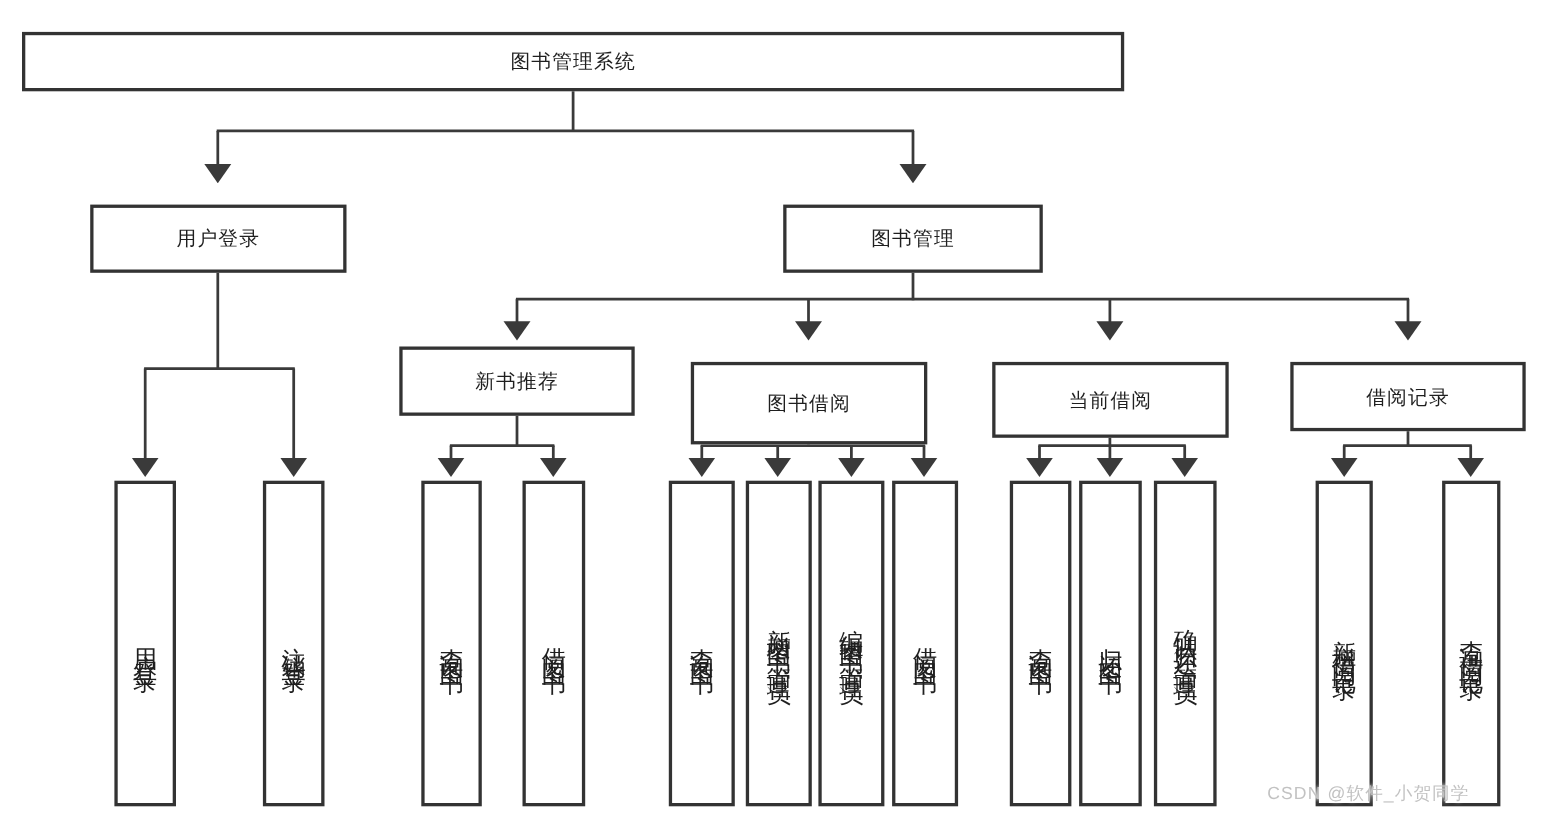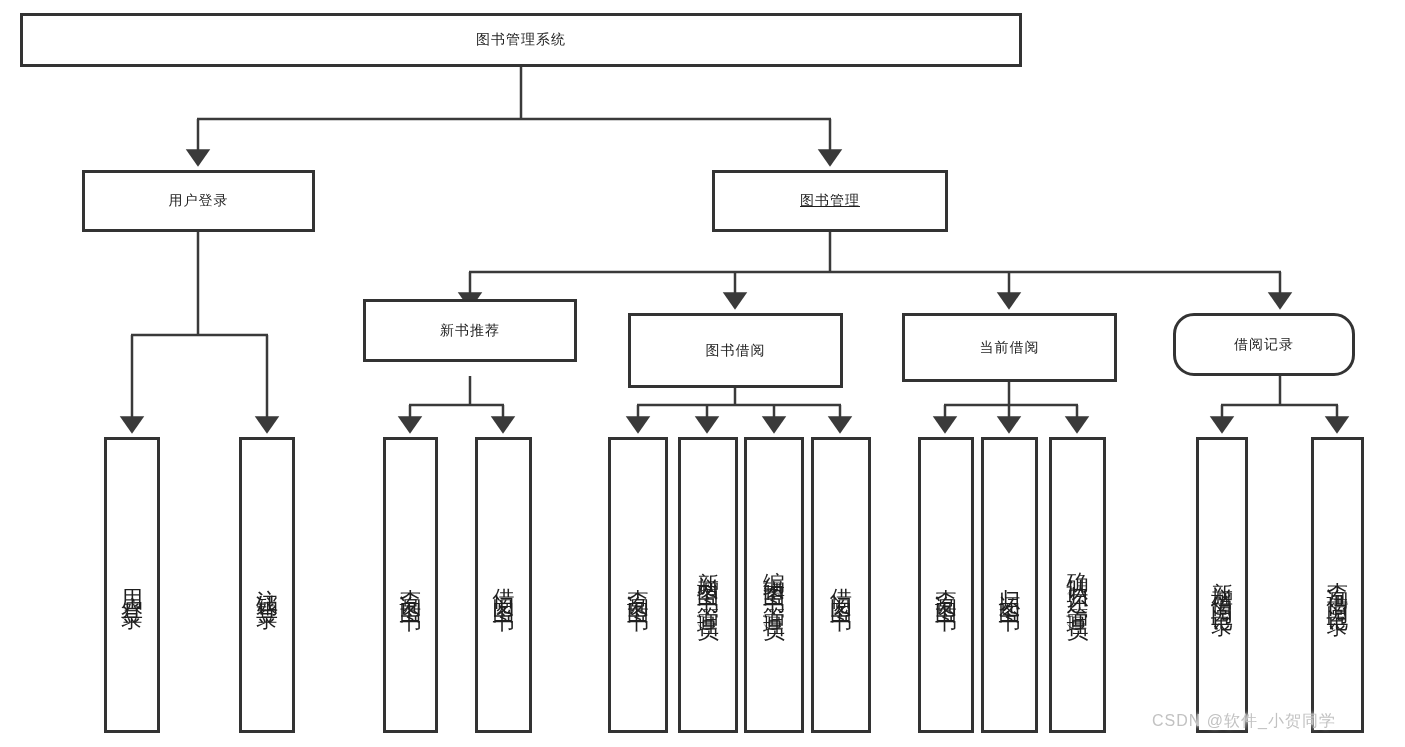--- a/index.html
+++ b/index.html
@@ -14,39 +14,39 @@
   .box{
     position:absolute;
     box-sizing:border-box;
     background:#ffffff;
     border:3px solid #333333;
     display:flex;align-items:center;justify-content:center;
     color:#1f1f1f;
     z-index:2;
     text-align:center;
   }
-  .hbox{font-size:14px;letter-spacing:1px;}
+  .hbox{font-size:18px;letter-spacing:1px;margin-top:16px;}
   .vbox span{
     writing-mode:vertical-rl;
     text-orientation:mixed;
     font-size:22px;
     letter-spacing:7px;
     line-height:1;
     color:#1f1f1f;
   }
   
   #root   {left:20px;  top:13px;  width:1002px; height:54px;}
   
   #n-user {left:82px;  top:170px; width:233px;  height:62px;}
-  #n-book {left:712px; top:170px; width:236px;  height:62px;text-decoration:underline;}
+  #n-book {left:712px; top:170px; width:236px;  height:62px;}
   
   #n-newbook {left:363px;  top:299px; width:214px; height:63px;}
   #n-borrow  {left:628px;  top:313px; width:215px; height:75px;}
   #n-current {left:902px;  top:313px; width:215px; height:69px;}
-  #n-records {left:1173px; top:313px; width:182px; height:63px;border-radius:21px;}
+  #n-records {left:1173px; top:313px; width:214px; height:63px;}
   
   .leaf{top:437px;height:296px;}
   #a1{left:104px;width:56px;}
   #a2{left:239px;width:56px;}
   #b1{left:383px;width:55px;}
   #b2{left:475px;width:57px;}
   #c1{left:608px;width:60px;}
   #c2{left:678px;width:60px;}
   #c3{left:744px;width:60px;}
   #c4{left:811px;width:60px;}

